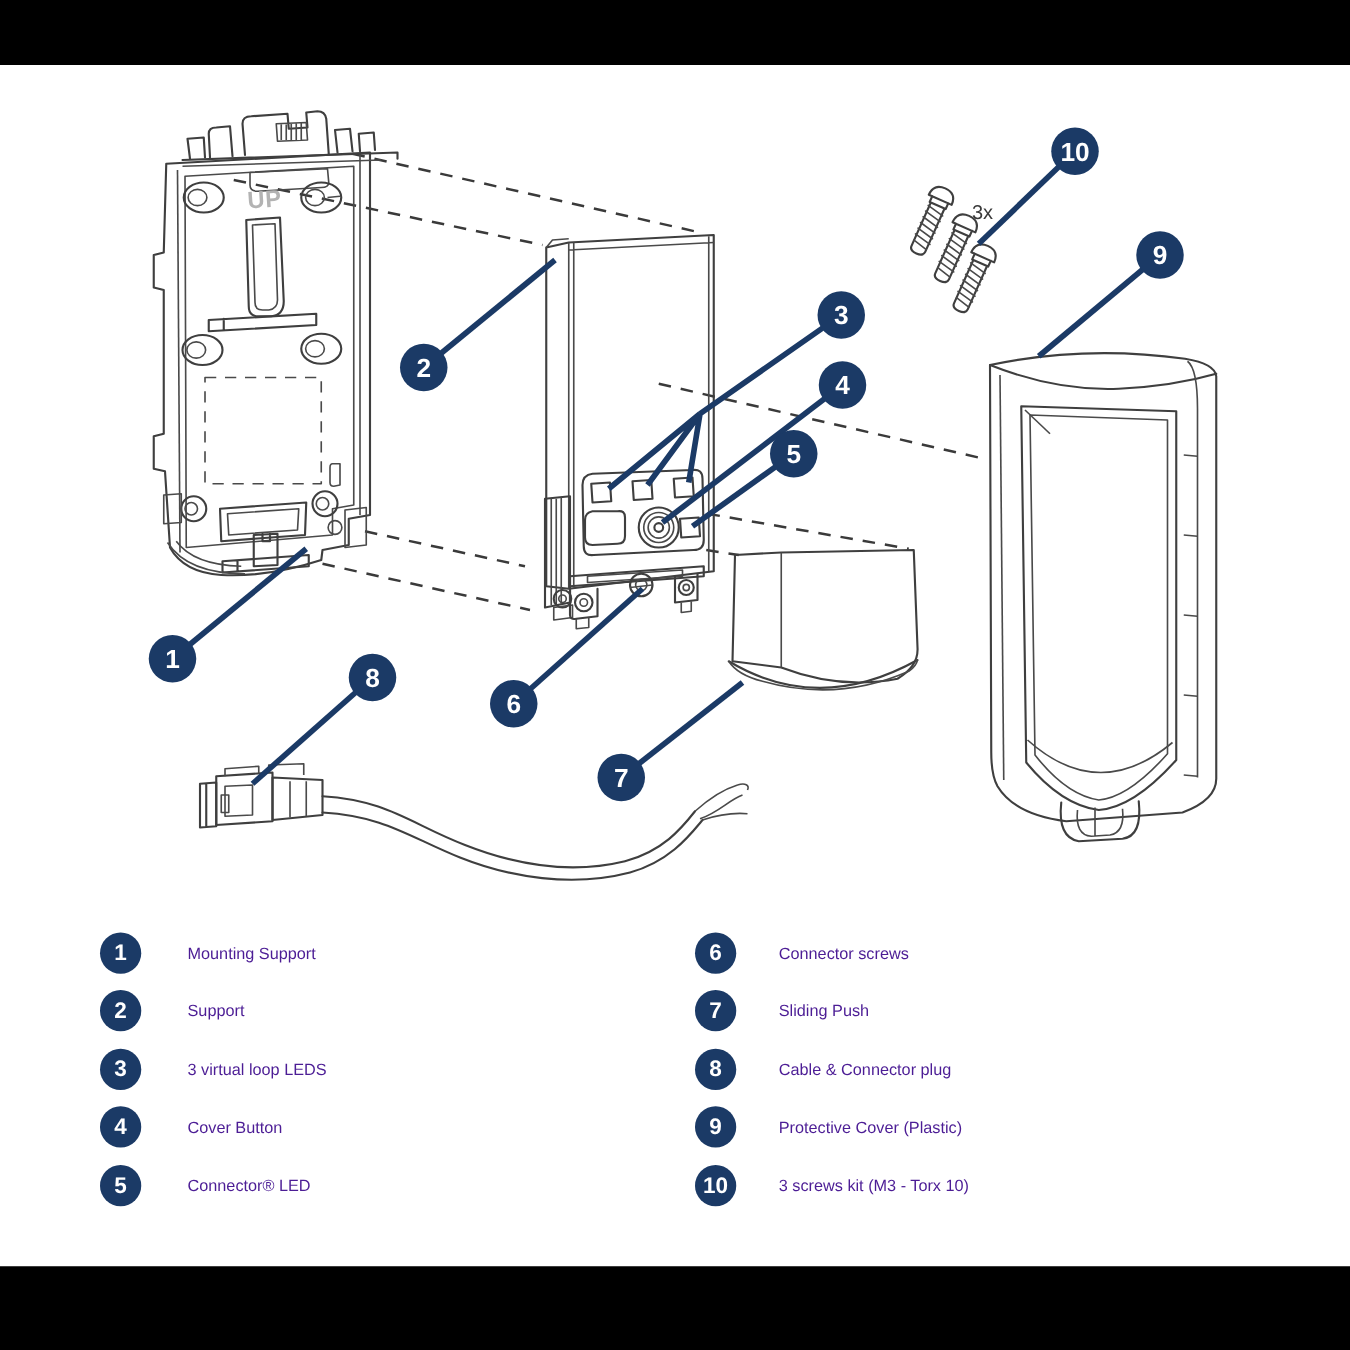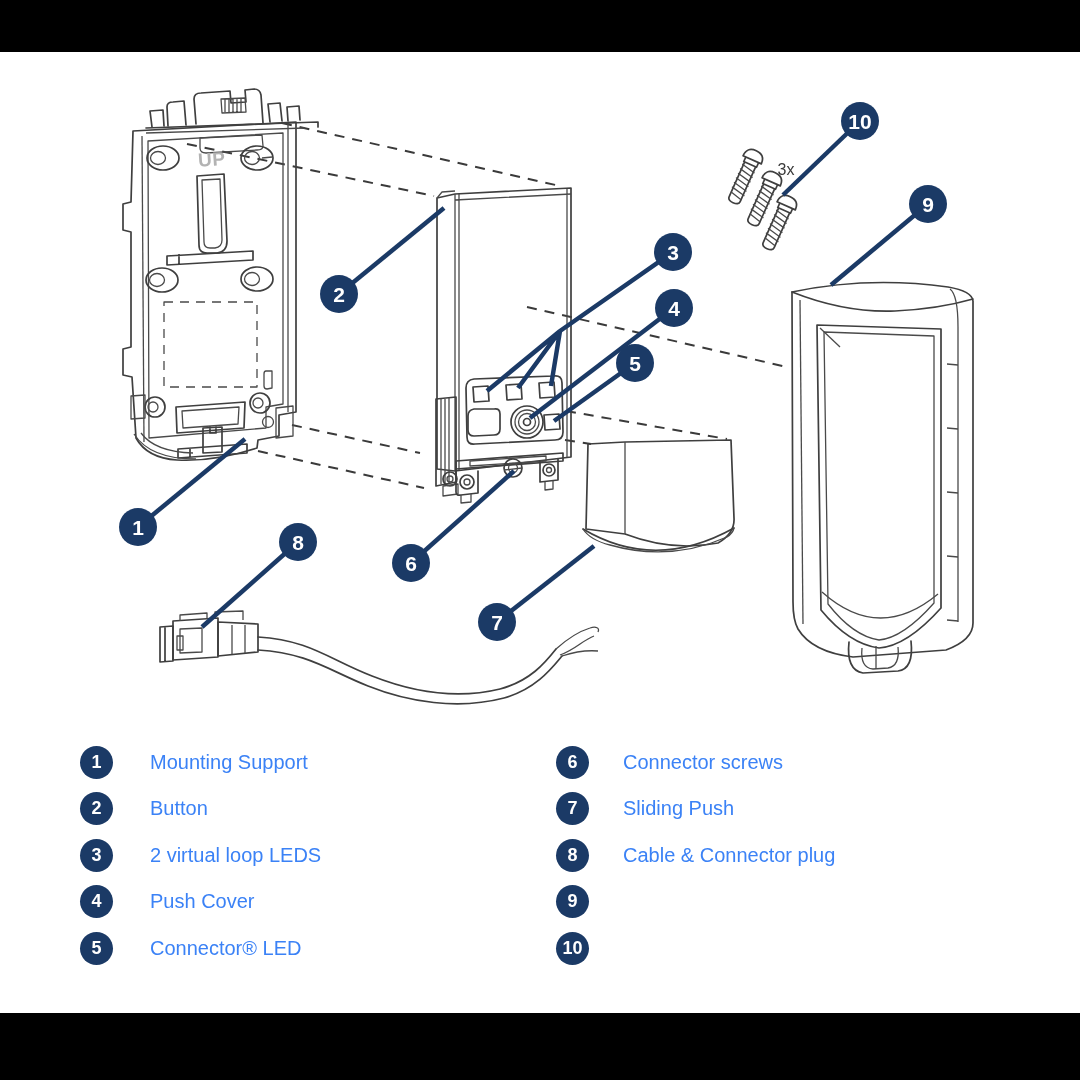--- a/index.html
+++ b/index.html
@@ -11,21 +11,21 @@
   #lb-top { top:0; height:52px; }
   #lb-bottom { top:1013px; height:67px; }
   #diagram-svg { position:absolute; top:0; left:0; }
 
   .legend-row { position:absolute; display:flex; align-items:center; height:34px; }
   .badge {
     width:33px; height:33px; border-radius:50%; background:#1b3a66;
     color:#ffffff; display:flex; align-items:center; justify-content:center;
     font-weight:bold; font-size:18px; flex:0 0 33px; line-height:1;
   }
-  .legend-label { margin-left:37px; font-size:20px; color:#3b82f6; white-space:nowrap; }
+  .legend-label { margin-left:37px; font-size:13px; color:#4c1d95; white-space:nowrap; }
   .col-right .legend-label { margin-left:34px; }
 
   .co { fill:#1b3a66; }
   .co-num { fill:#ffffff; font-family:"Liberation Sans",sans-serif; font-weight:bold; font-size:21px; text-anchor:middle; }
   .lead { stroke:#1b3a66; stroke-width:4.5; fill:none; }
   .art  { stroke:#3f3f3f; stroke-width:1.7; fill:none; stroke-linejoin:round; stroke-linecap:round; }
   .art2 { stroke:#4a4a4a; stroke-width:1.3; fill:none; stroke-linejoin:round; }
   .dash { stroke:#3a3a3a; stroke-width:2; fill:none; stroke-dasharray:10 8; }
 </style>
 </head>
@@ -240,33 +240,33 @@
   <div class="legend-row" style="top:745px;left:80px;">
     <span class="badge">
         <span>1</span>
       </span>
     <span class="legend-label">Mounting Support</span>
   </div>
   <div class="legend-row" style="top:791px;left:80px;">
     <span class="badge">
         <span>2</span>
       </span>
-    <span class="legend-label">Button</span>
+    <span class="legend-label">Support</span>
   </div>
   <div class="legend-row" style="top:838px;left:80px;">
     <span class="badge">
         <span>3</span>
       </span>
-    <span class="legend-label">2 virtual loop LEDS</span>
+    <span class="legend-label">3 virtual loop LEDS</span>
   </div>
   <div class="legend-row" style="top:884px;left:80px;">
     <span class="badge">
         <span>4</span>
       </span>
-    <span class="legend-label">Push Cover</span>
+    <span class="legend-label">Cover Button</span>
   </div>
   <div class="legend-row" style="top:931px;left:80px;">
     <span class="badge">
         <span>5</span>
       </span>
     <span class="legend-label">Connector® LED</span>
   </div>
 
   <div class="legend-row col-right" style="top:745px;left:556px;">
     <span class="badge">
@@ -283,19 +283,21 @@
   <div class="legend-row col-right" style="top:838px;left:556px;">
     <span class="badge">
         <span>8</span>
       </span>
     <span class="legend-label">Cable &amp; Connector plug</span>
   </div>
   <div class="legend-row col-right" style="top:884px;left:556px;">
     <span class="badge">
         <span>9</span>
       </span>
+    <span class="legend-label">Protective Cover (Plastic)</span>
   </div>
   <div class="legend-row col-right" style="top:931px;left:556px;">
     <span class="badge">
         <span>10</span>
       </span>
+    <span class="legend-label">3 screws kit (M3 - Torx 10)</span>
   </div>
 </div>
 
 </body></html>

